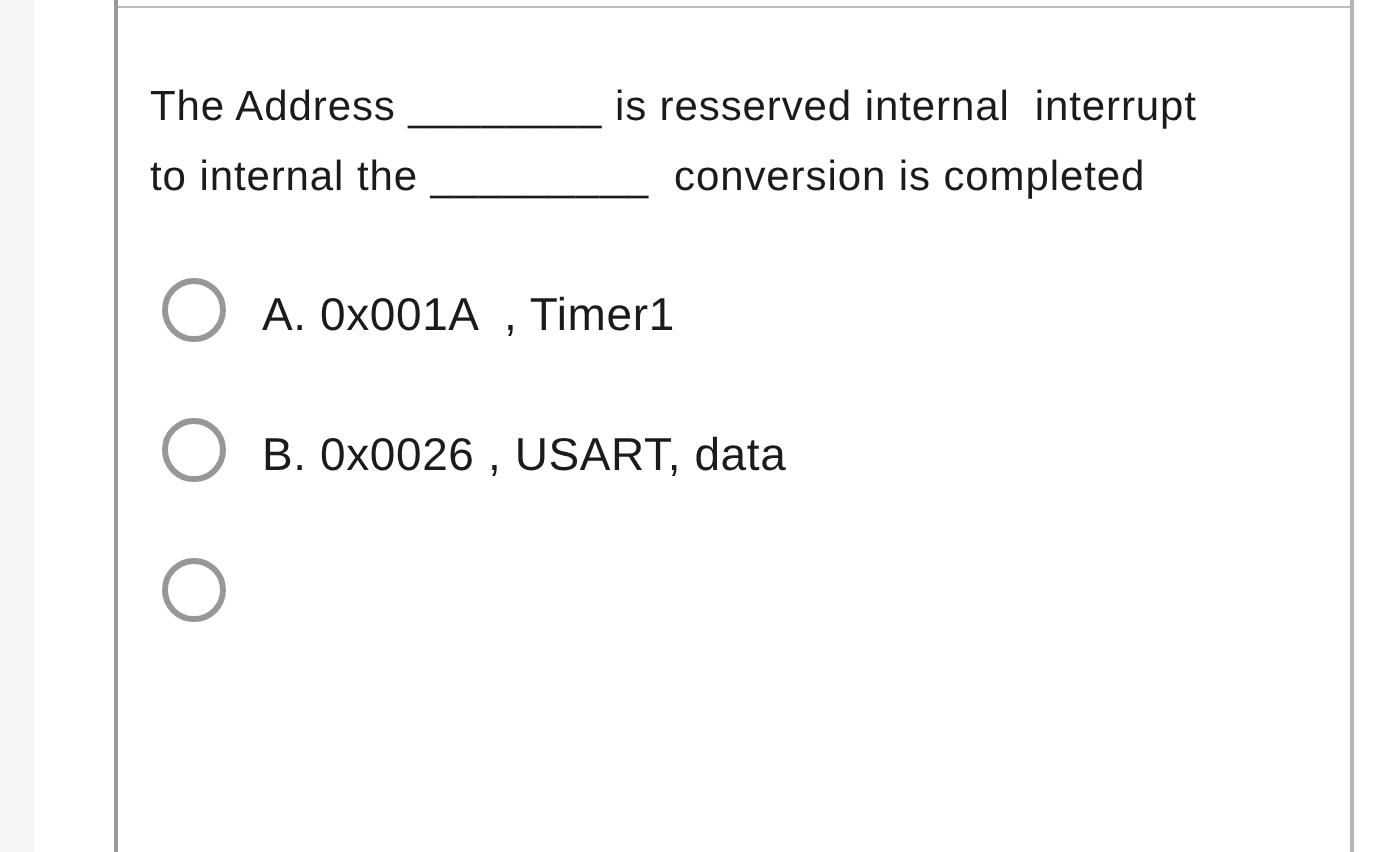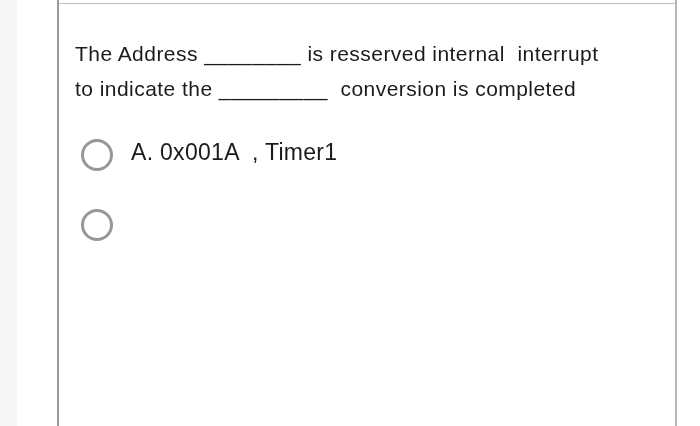--- a/index.html
+++ b/index.html
@@ -43,21 +43,21 @@
     color: var(--text);
     font-size: 21px;
     line-height: 35px;
     letter-spacing: 0.45px;
   }
   .q-line { white-space: pre-wrap; }
 
   .options { margin-top: 33px; }
   .option-row {
     display: flex;
-    align-items: flex-start;
+    align-items: flex-end;
     height: 32px;
     margin-bottom: 38px;
     cursor: pointer;
   }
   .radio {
     flex: 0 0 auto;
     width: 32px; height: 32px;
     margin-left: 6px;
     border: 3px solid var(--radio-border);
     border-radius: 50%;
@@ -76,30 +76,34 @@
 
 <div class="screen">
 
   <div class="left-strip"></div>
 
   <div class="card">
     <div class="card-top-rule"></div>
 
     <div class="question">
       <div class="q-line">The Address ________ is resserved internal  interrupt</div>
-      <div class="q-line">to indicate the _________  conversion is completed</div>
+      <div class="q-line">to internal the _________  conversion is completed</div>
     </div>
 
     <div class="options">
 
       <div class="option-row">
         <span class="radio"></span>
         <span class="option-label">A. 0x001A  , Timer1</span>
       </div>
 
+      <div class="option-row">
+        <span class="radio"></span>
+        <span class="option-label">B. 0x0026 , USART, data</span>
+      </div>
 
 
       <div class="option-row">
         <span class="radio"></span>
       </div>
 
     </div>
   </div>
 </div>
 

